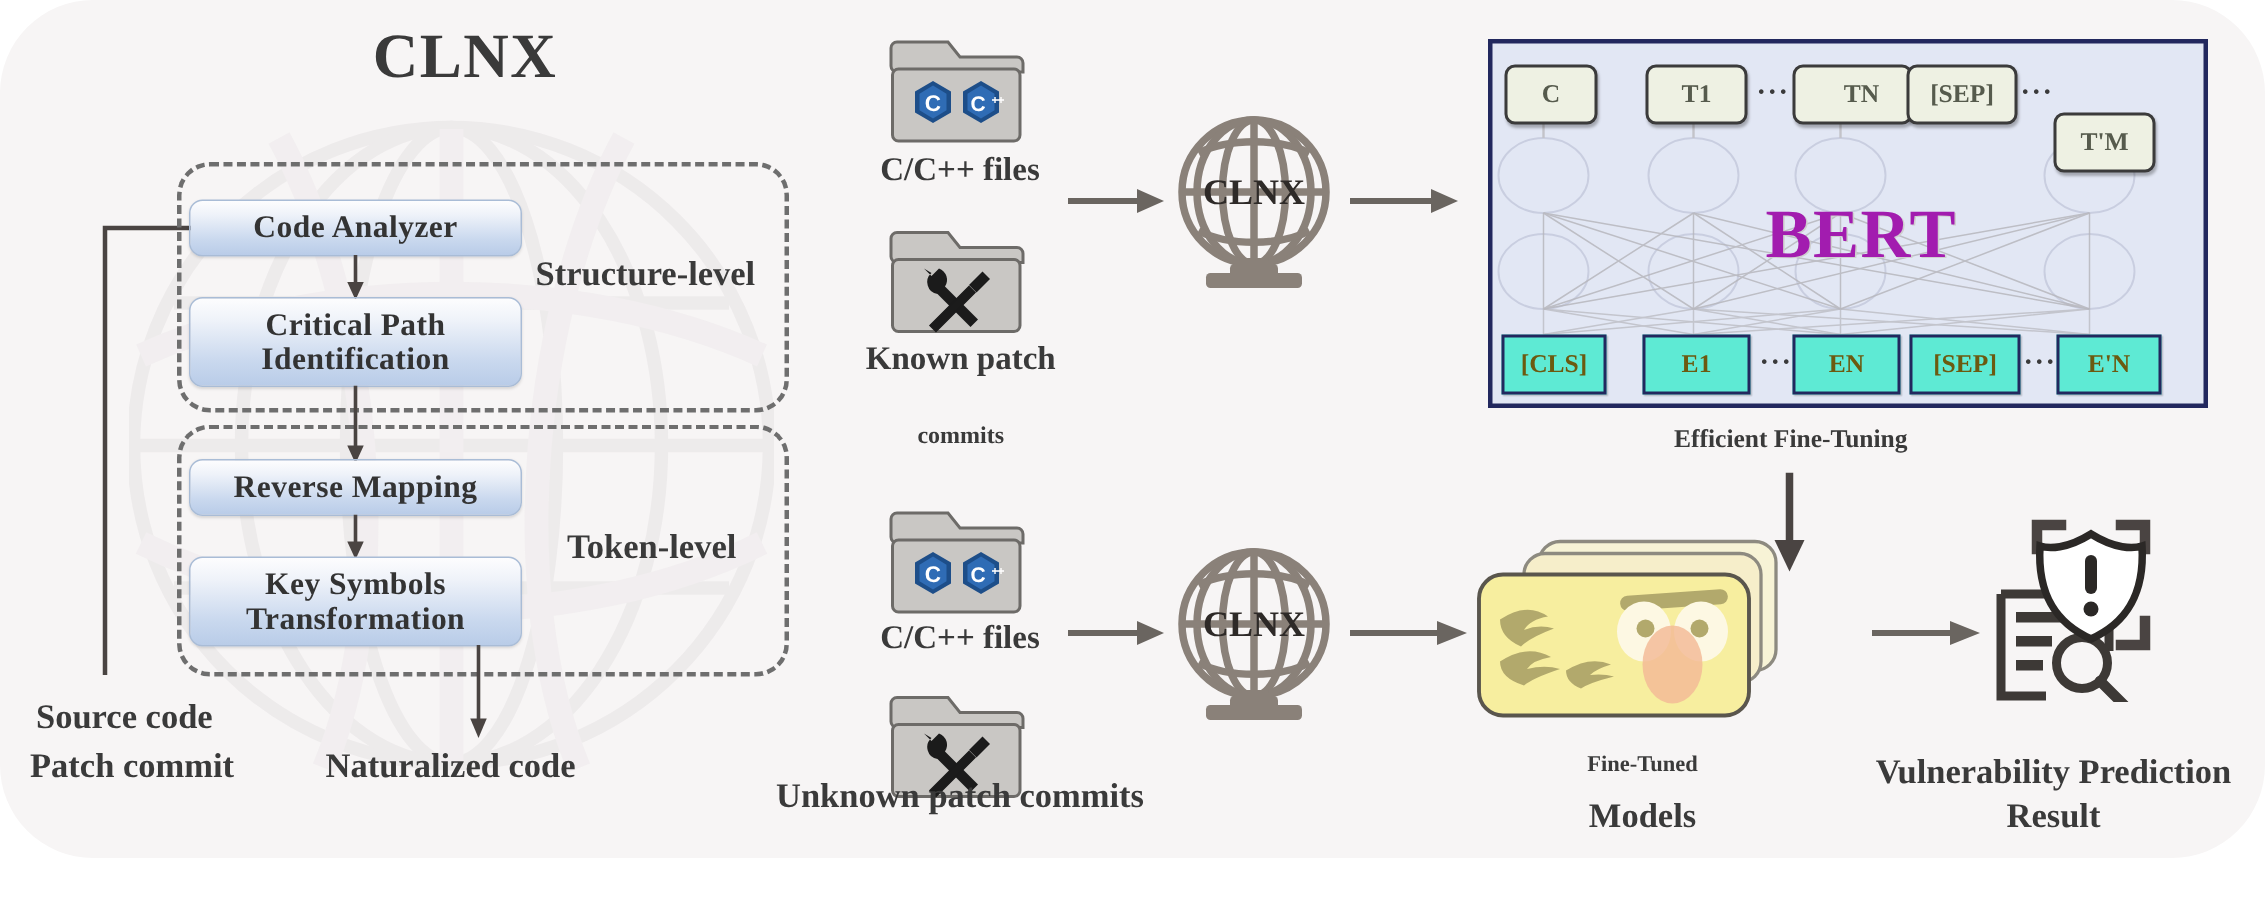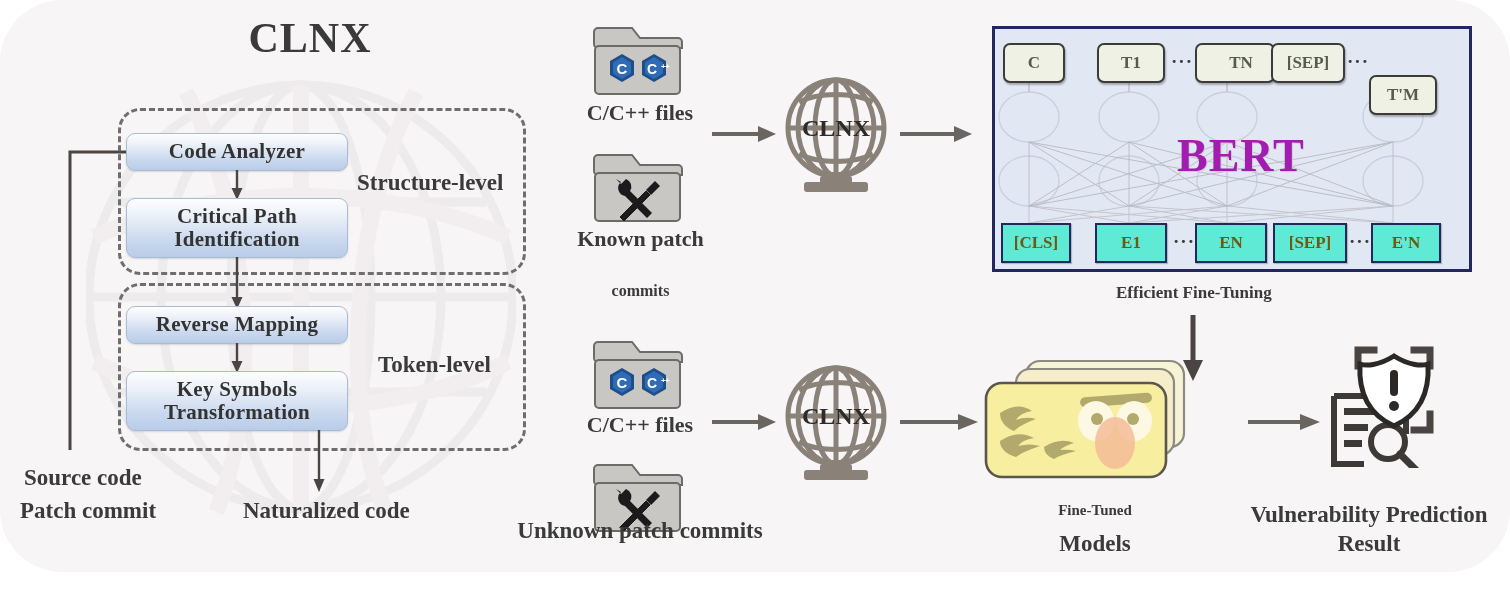--- a/index.html
+++ b/index.html
@@ -95,21 +95,21 @@
 
   <div class="gbox" style="left:126px;top:371px;width:222px;height:60px;">Key Symbols Transformation</div>
 
   <svg class="abs" style="left:310px;top:430px;width:18px;height:62px;">
     <path d="M9 0 L9 52" stroke="#4a4442" stroke-width="2.4" fill="none"></path>
     <path d="M9 62 L3.5 49 L14.5 49 Z" fill="#4a4442"></path>
   </svg>
 
   <div class="lbl" style="left:24px;top:465px;font-size:23px;">Source code</div>
   <div class="lbl" style="left:20px;top:498px;font-size:23px;">Patch commit</div>
-  <div class="lbl" style="left:243px;top:498px;font-size:23px;">Naturalized code</div>
+  <div class="lbl" style="left:217px;top:498px;font-size:23px;">Naturalized code</div>
 
   <svg class="abs" style="left:592px;top:18px;width:92px;height:78px;">
     <g>
       <path d="M6 10 h34 l8 10 h38 a4 4 0 0 1 4 4 v6 h-84 a4 4 0 0 1 -4 -4 v-12 a4 4 0 0 1 4 -4 z" fill="#c9c7c4" stroke="#6d6b68" stroke-width="2"></path>
       <rect x="3" y="28" width="85" height="48" rx="4" fill="#c9c7c4" stroke="#6d6b68" stroke-width="2"></rect>
     </g>
     <g transform="translate(16,36)">
       <polygon points="14,0 26,7 26,21 14,28 2,21 2,7" fill="#1d4e89"></polygon>
       <polygon points="14,3 23,8.5 23,19.5 14,25 5,19.5 5,8.5" fill="#2f6cb5"></polygon>
       <text x="14" y="20" font-family="Liberation Sans, sans-serif" font-size="15" font-weight="bold" fill="#ffffff" text-anchor="middle">C</text>

